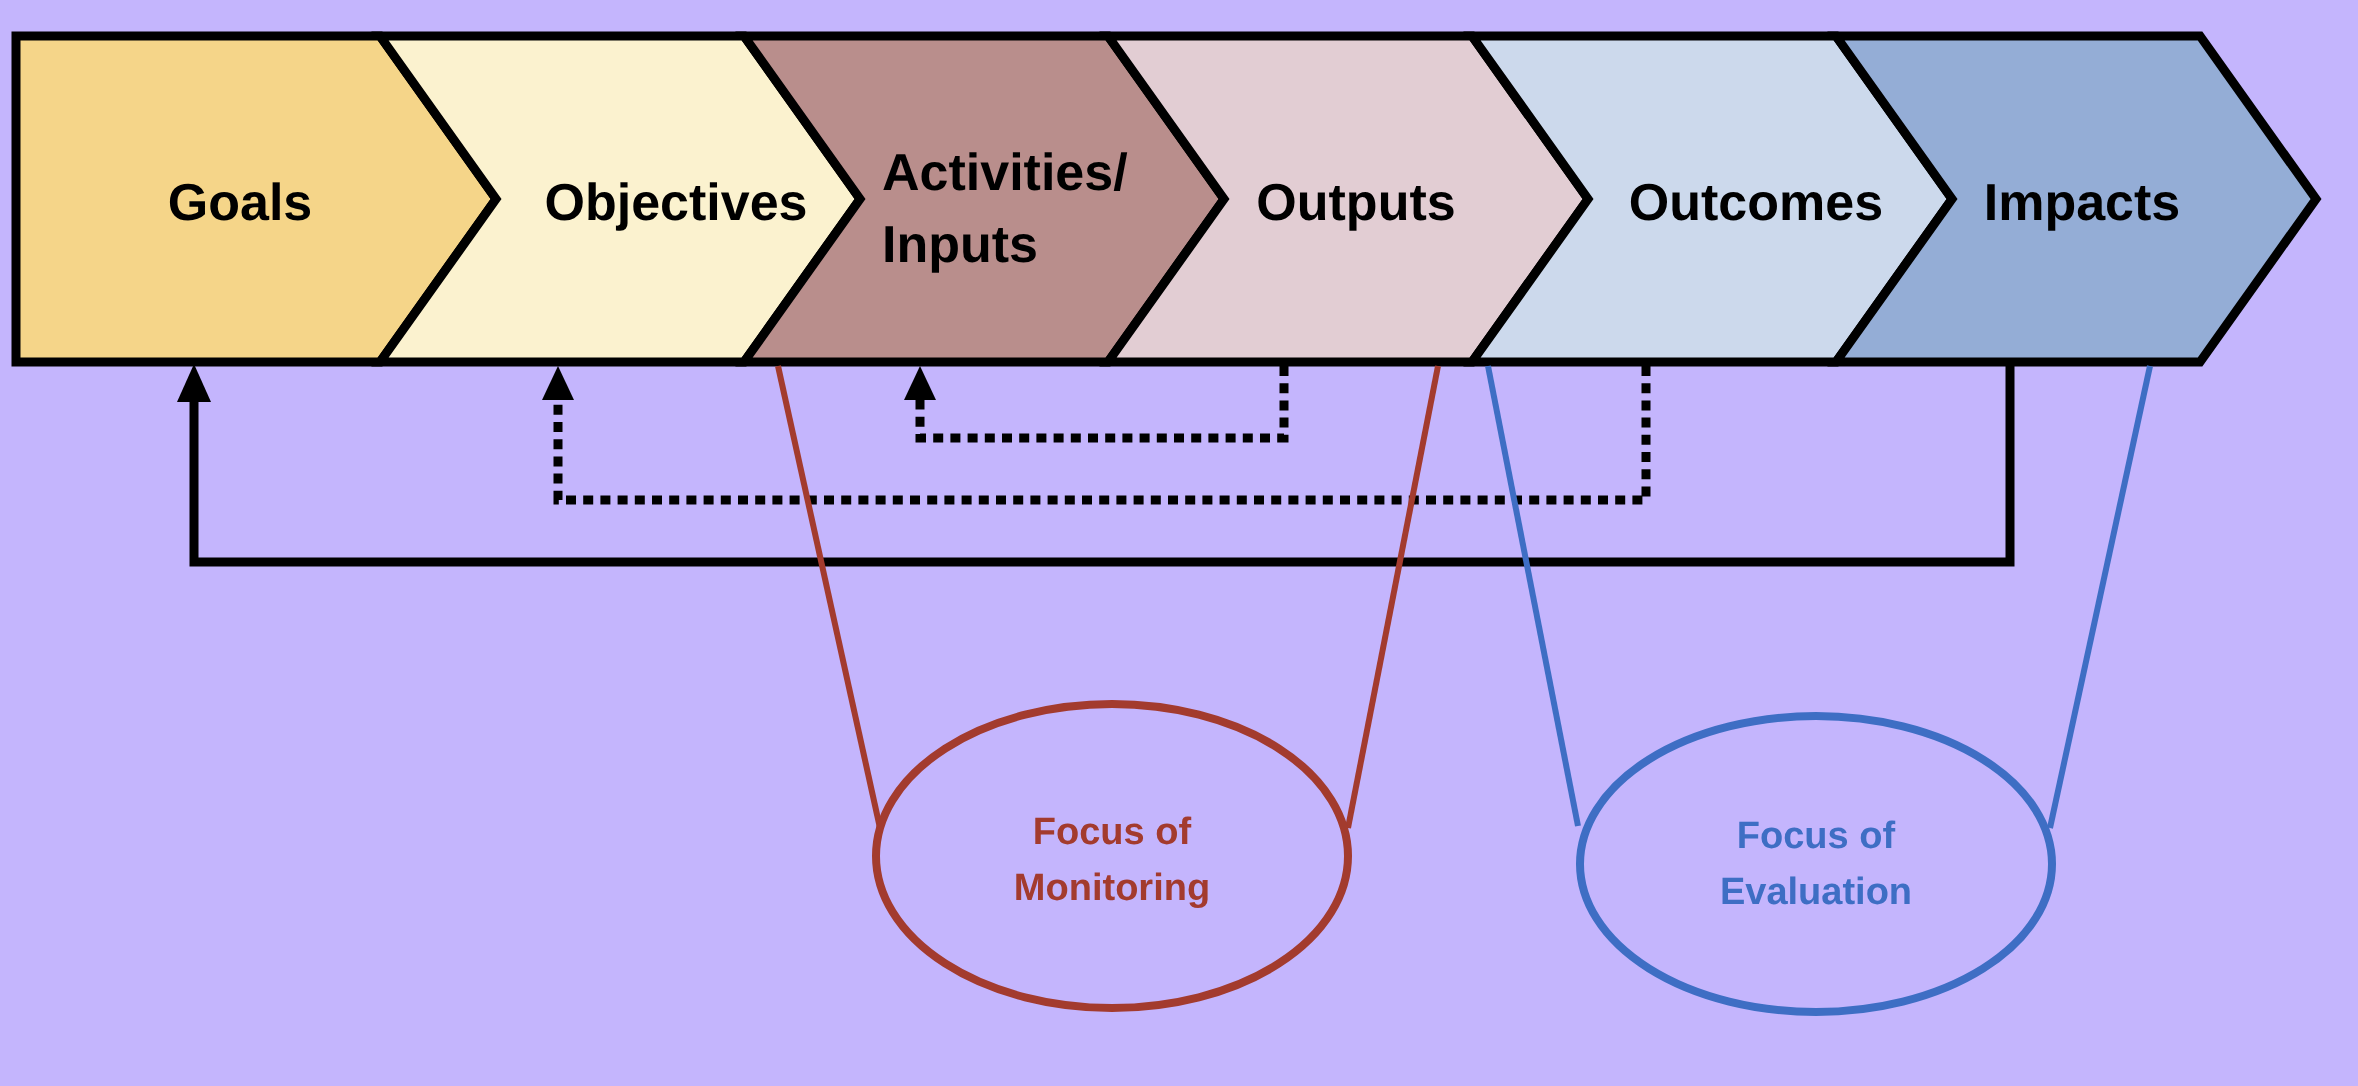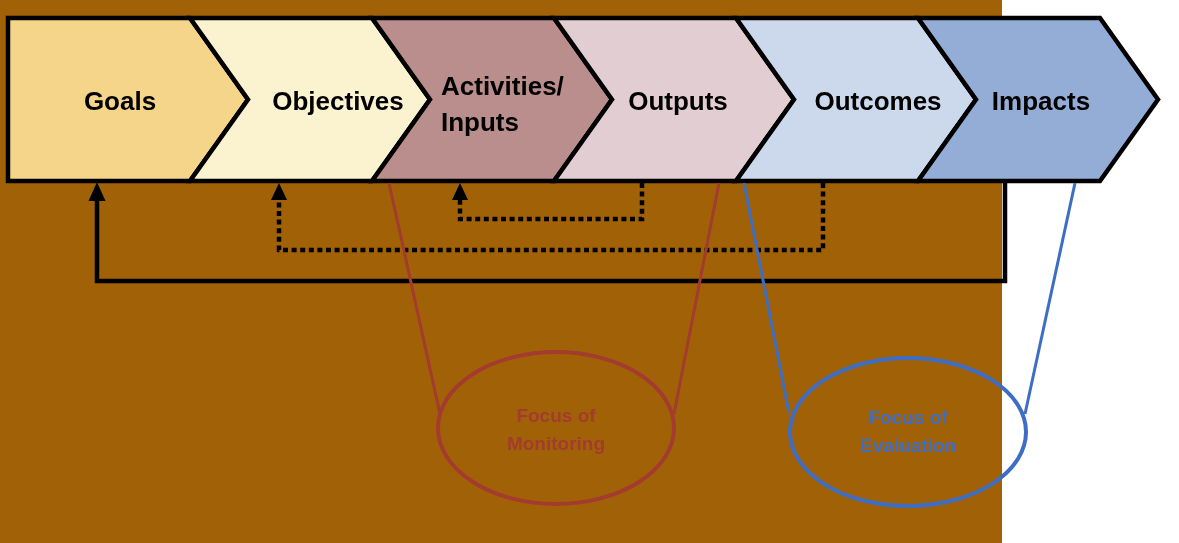--- a/index.html
+++ b/index.html
@@ -6,23 +6,23 @@
     margin: 0;
     padding: 0;
     background: #ffffff;
     width: 1179px;
     height: 543px;
     overflow: hidden;
     font-family: "Liberation Sans", sans-serif;
   }
   #stage {
     position: relative;
-    width: 1002px;
+    width: 1179px;
     height: 543px;
-    background: #a16207;
+    background: #c4b5fd;
   }
   svg { display: block; }
   .chev {
     stroke: #000000;
     stroke-width: 4.5;
     stroke-linejoin: miter;
   }
   .chev-label {
     font-family: "Liberation Sans", sans-serif;
     font-size: 26px;

